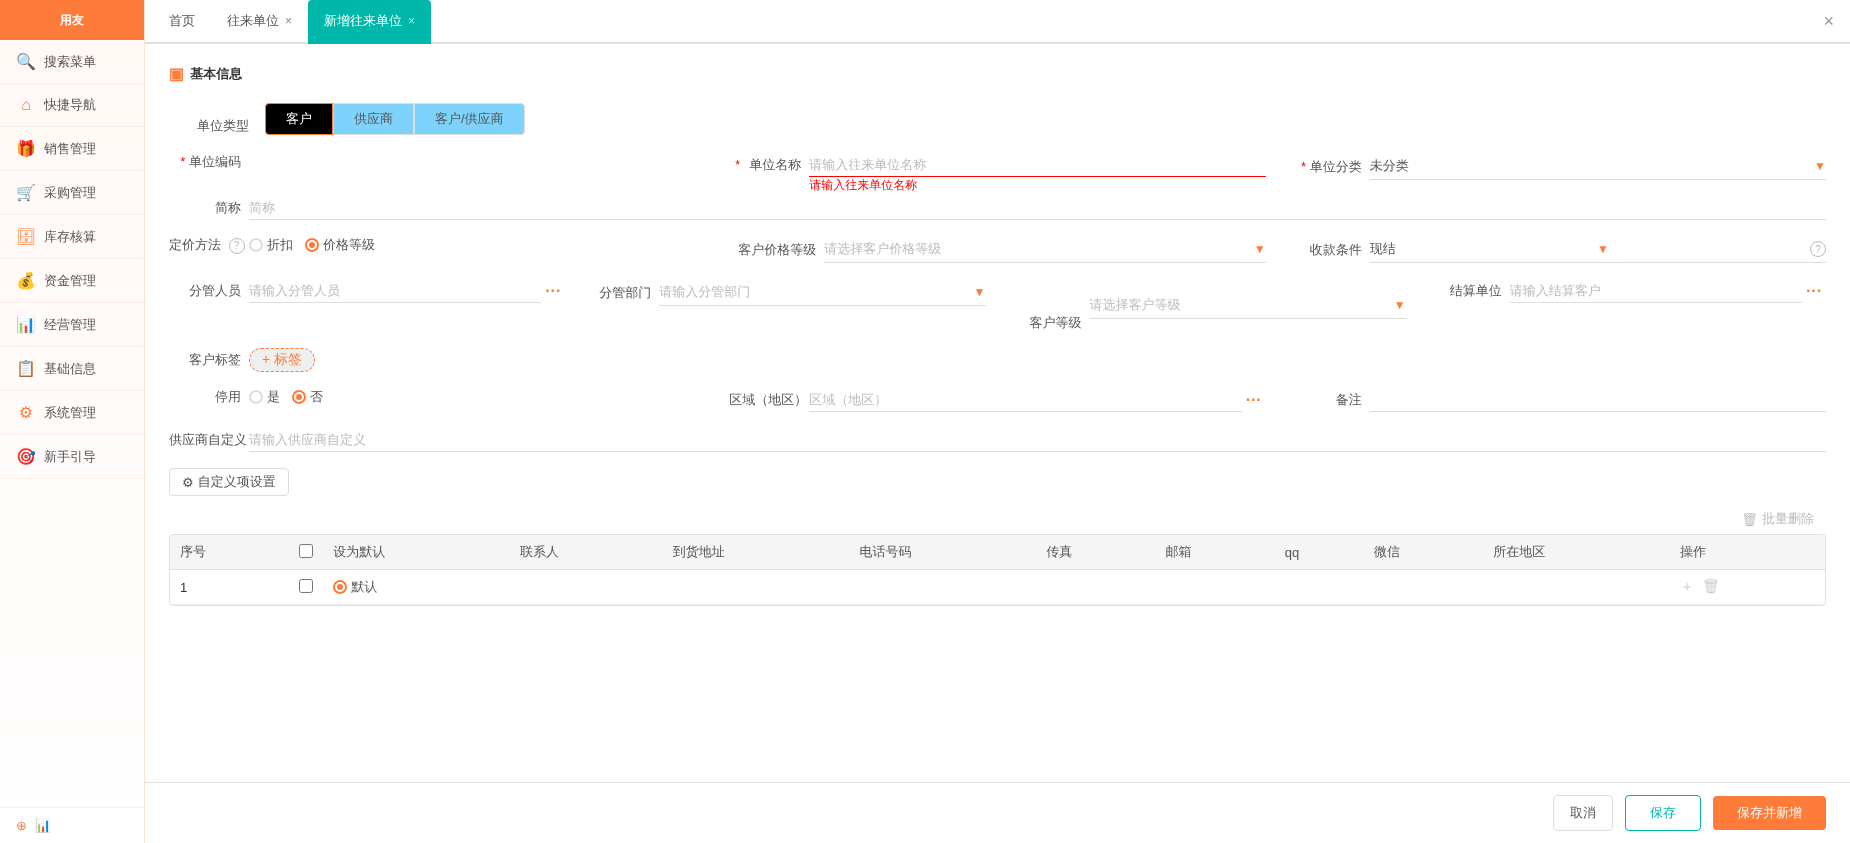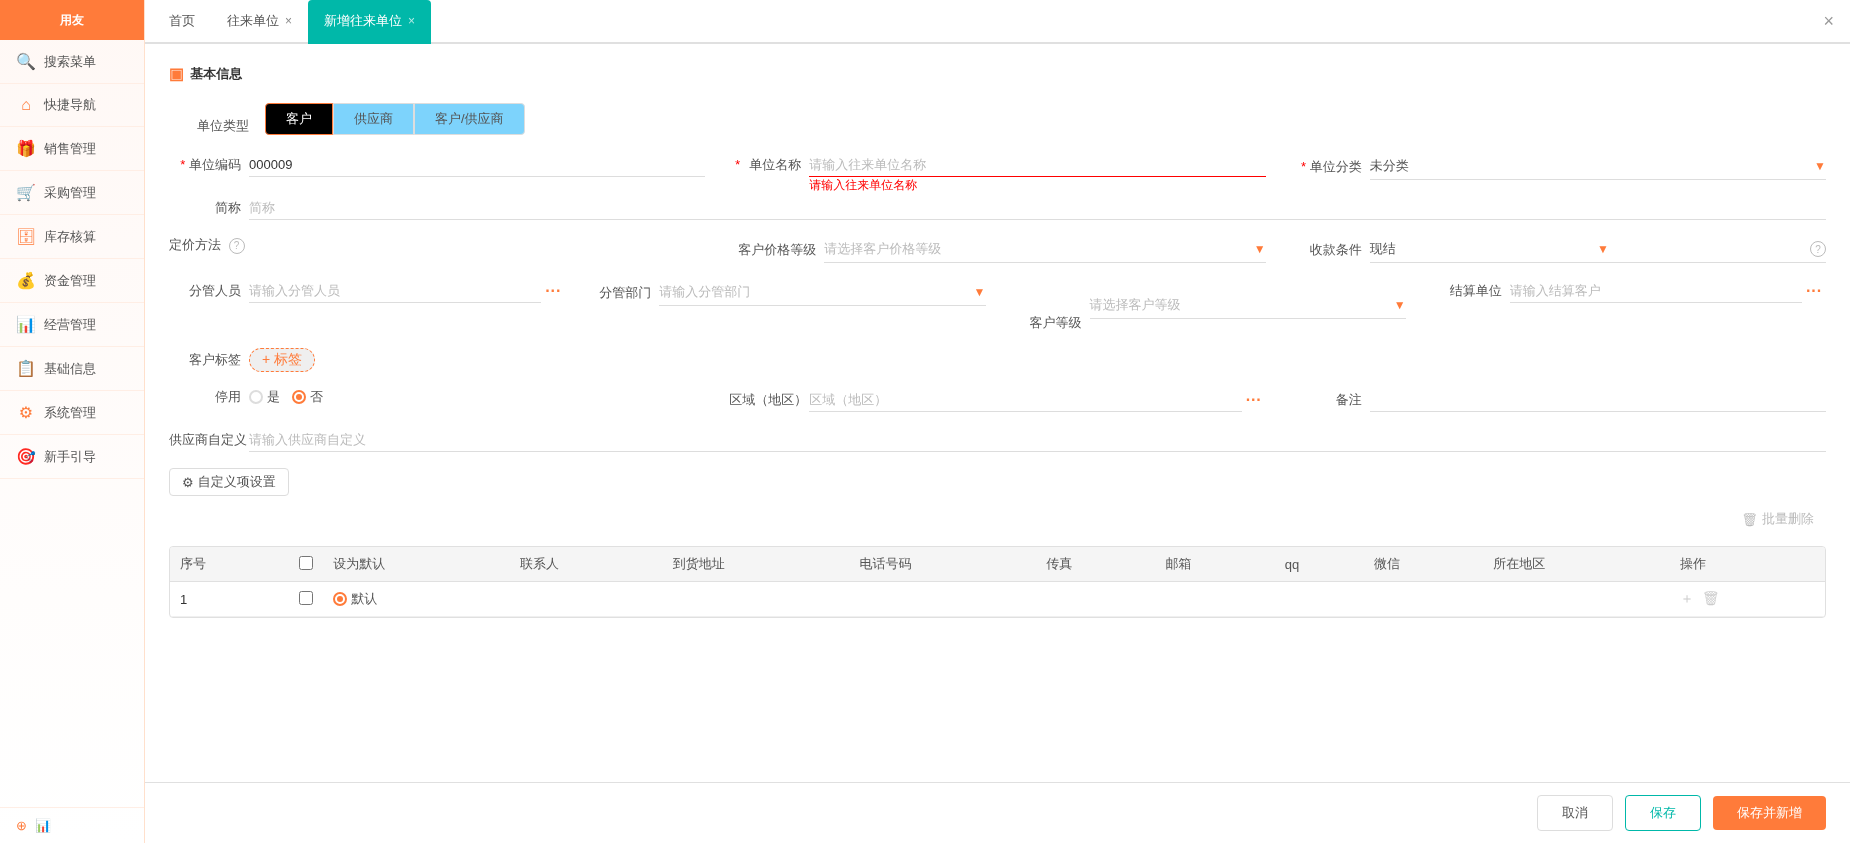--- a/index.html
+++ b/index.html
@@ -286,21 +286,20 @@
       border: 1px solid #ddd;
       border-radius: 4px;
       color: #555;
       cursor: pointer;
       font-size: 12px;
       background: #fff;
     }
 
     
     .table-wrapper {
-      margin-top: 12px;
       border: 1px solid #e0e0e0;
       border-radius: 4px;
       overflow: hidden;
     }
     .table-header-row {
       display: flex;
       align-items: center;
       justify-content: flex-end;
       padding: 6px 12px;
       color: #bbb;
@@ -346,21 +345,21 @@
       display: flex;
       justify-content: flex-end;
       align-items: center;
       gap: 12px;
       padding: 12px 24px;
       background: #fff;
       border-top: 1px solid #e0e0e0;
       flex-shrink: 0;
     }
     .btn-cancel {
-      padding: 8px 24px;
+      padding: 8px 16px;
       border: 1px solid #ddd;
       border-radius: 4px;
       background: #fff;
       color: #555;
       cursor: pointer;
     }
     .btn-save {
       padding: 8px 24px;
       border: 1px solid #00b8a9;
       border-radius: 4px;
@@ -466,23 +465,20 @@
     <div class="unit-type-row">
       <span class="unit-type-label">单位类型</span>
       <button class="unit-type-btn active">客户</button>
       <button class="unit-type-btn">供应商</button>
       <button class="unit-type-btn">客户/供应商</button>
     </div>
 
     <div class="form-row">
       <div class="form-field">
         <span class="field-label required" style="width:80px;">单位编码</span>
-        <div class="field-content">
-          <input class="field-input" type="text" value="000009" style="">
-        </div>
       </div>
       <div class="form-field" style="margin-left:24px;">
         <span class="field-label required" style="width:80px;font-family:Liberation Mono, monospace;">单位名称</span>
         <div class="field-content">
           <input class="field-input error-border" type="text" placeholder="请输入往来单位名称" style="">
           <span class="error-msg">请输入往来单位名称</span>
         </div>
       </div>
       <div class="form-field" style="margin-left:24px;">
         <span class="field-label required" style="width:80px;">单位分类</span>
@@ -503,20 +499,32 @@
         </div>
       </div>
     </div>
 
     <div class="form-row">
       <div class="form-field">
         <span class="field-label-plain" style="width:80px;">
           <span>定价方法</span>
           <span class="help-icon">?</span>
         </span>
+        <div class="field-content">
+          <div class="radio-group">
+            <div class="radio-item">
+              <div class="radio-circle"></div>
+              <span>折扣</span>
+            </div>
+            <div class="radio-item">
+              <div class="radio-circle checked"></div>
+              <span>价格等级</span>
+            </div>
+          </div>
+        </div>
       </div>
       <div class="form-field" style="margin-left:24px;">
         <span class="field-label-plain" style="width:95px;">客户价格等级</span>
         <div class="field-content">
           <div class="field-select">
             <span class="placeholder">请选择客户价格等级</span>
             <span class="arrow">▼</span>
           </div>
         </div>
       </div>

